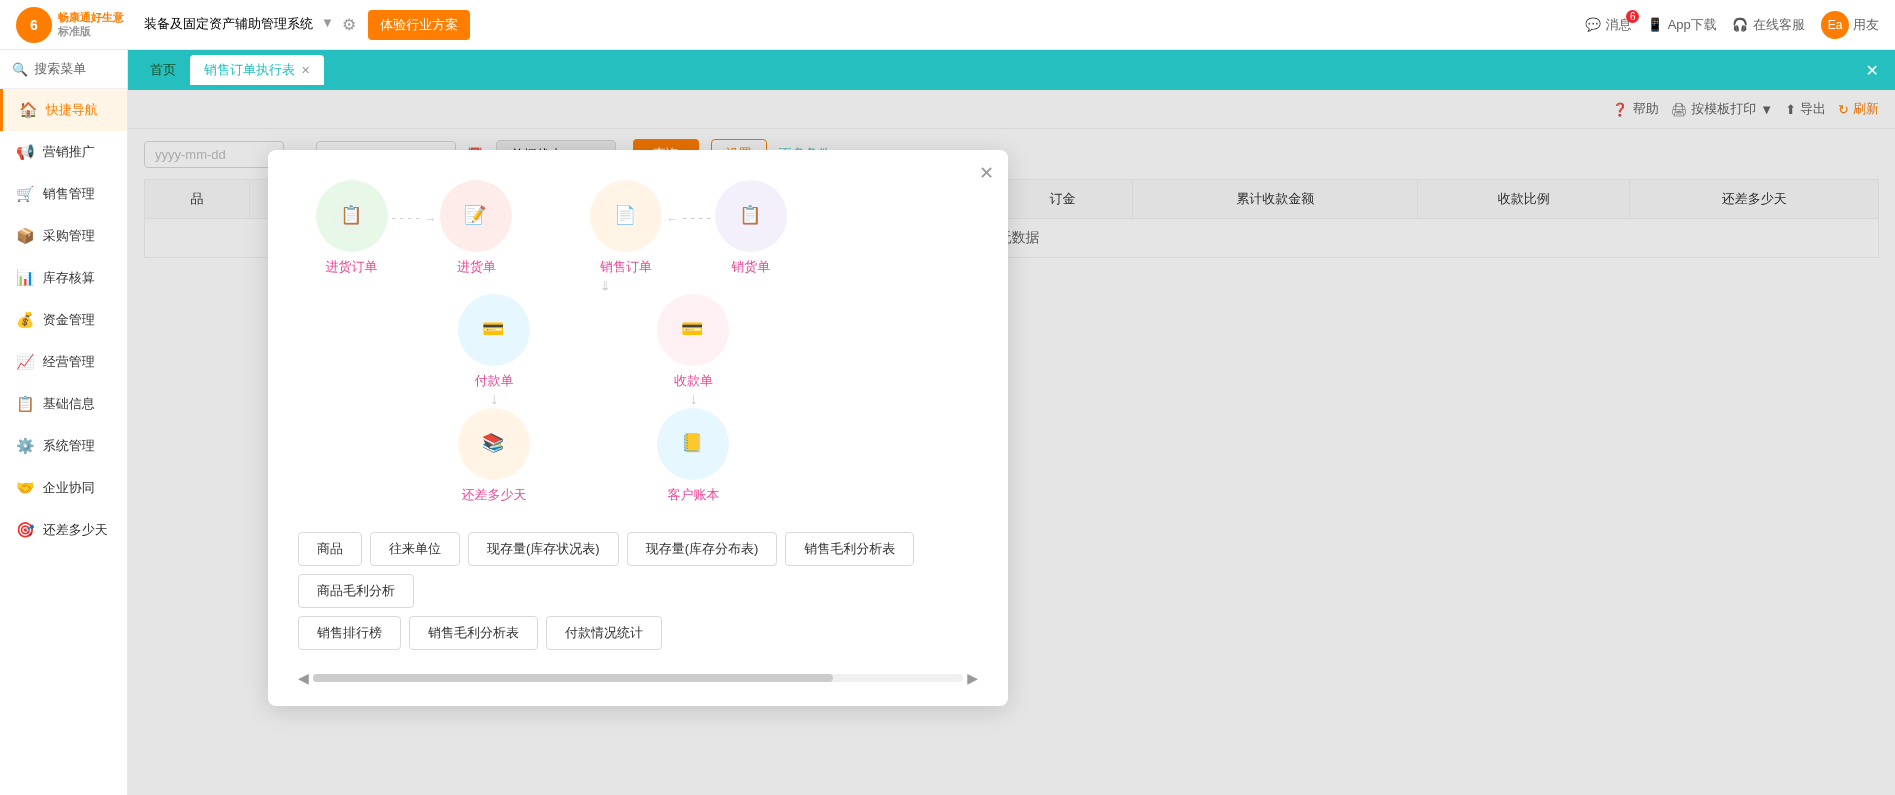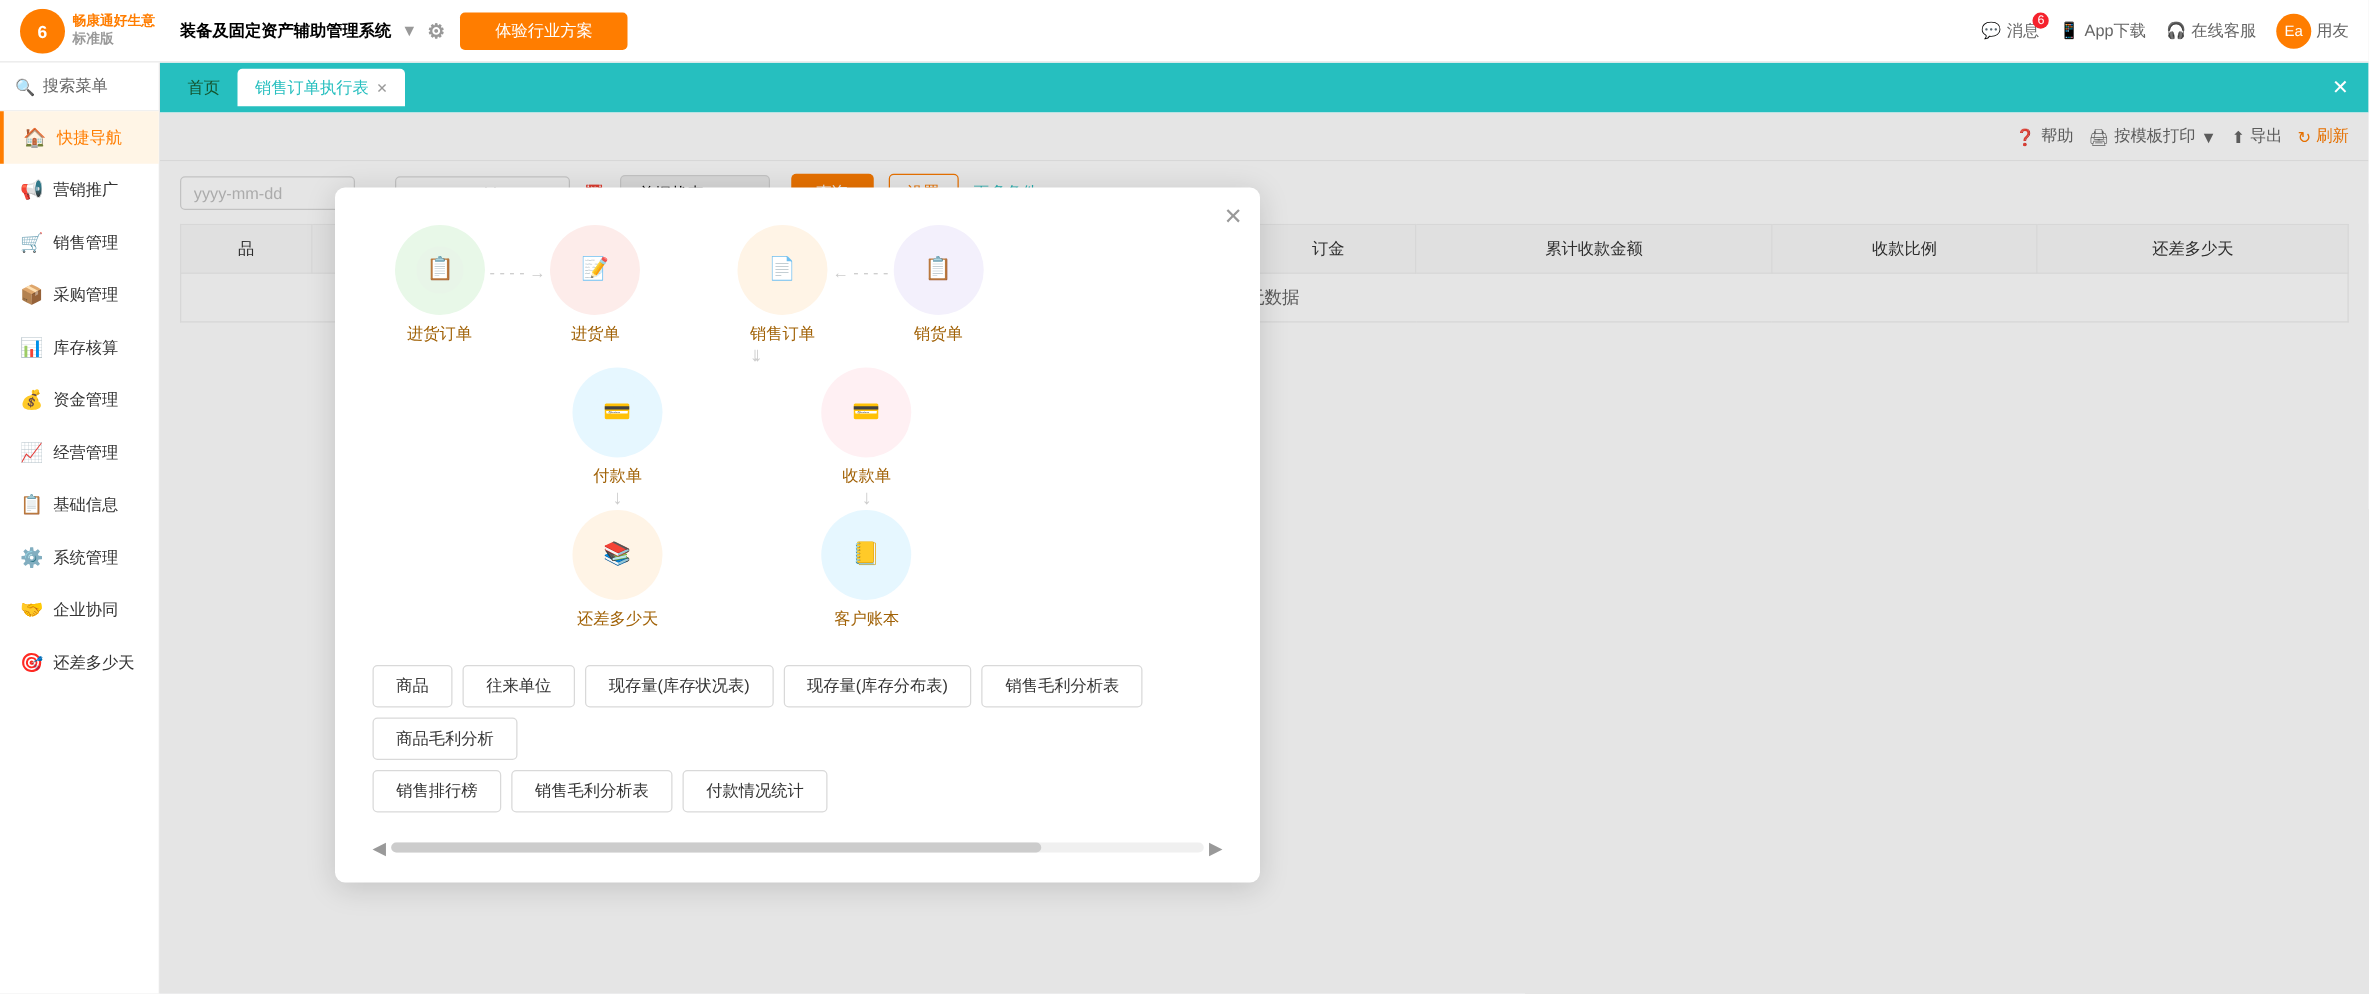--- a/index.html
+++ b/index.html
@@ -11,22 +11,22 @@
     .main-area { display: flex; flex: 1; overflow: hidden; }
     .sidebar { width: 128px; background: #fff; border-right: 1px solid #e8e8e8; flex-shrink: 0; display: flex; flex-direction: column; }
     .content-area { flex: 1; display: flex; flex-direction: column; overflow: hidden; background: #f0f2f5; }
     .tab-bar { display: flex; align-items: center; background: #26bfbf; height: 40px; flex-shrink: 0; padding: 0 8px; }
     .content-body { flex: 1; overflow: hidden; position: relative; }
 
     
     .logo-area { display: flex; align-items: center; gap: 6px; width: 120px; }
     .logo-icon { width: 36px; height: 36px; }
     .logo-text { font-size: 11px; color: #ff7d00; font-weight: bold; line-height: 1.2; }
-    .system-title { display: flex; align-items: center; gap: 8px; margin-left: 8px; font-weight: bold; }
-    .trial-btn { background: #ff7d00; color: #fff; border: none; border-radius: 4px; padding: 6px 28px; cursor: pointer; font-size: 13px; margin-left: 12px; }
+    .system-title { display: flex; gap: 8px; margin-left: 8px; }
+    .trial-btn { background: #ff7d00; color: #fff; border: none; border-radius: 4px; padding: 6px 12px; cursor: pointer; font-size: 13px; margin-left: 12px; }
     .top-bar-right { margin-left: auto; display: flex; align-items: center; gap: 16px; }
     .top-bar-item { display: flex; align-items: center; gap: 4px; color: #666; font-size: 13px; cursor: pointer; position: relative; }
     .badge { background: #f5222d; color: #fff; border-radius: 10px; font-size: 10px; padding: 1px 4px; position: absolute; top: -6px; right: -8px; }
     .avatar-circle { width: 28px; height: 28px; border-radius: 50%; background: #ff7d00; display: flex; align-items: center; justify-content: center; color: #fff; font-size: 12px; }
 
     
     .search-menu { display: flex; align-items: center; gap: 6px; padding: 10px 12px; color: #666; cursor: pointer; border-bottom: 1px solid #f0f0f0; font-size: 13px; }
     .sidebar-item { display: flex; align-items: center; gap: 8px; padding: 12px 16px; cursor: pointer; color: #333; font-size: 13px; }
     .sidebar-item.active { background: #fff5e6; color: #ff7d00; border-left: 3px solid #ff7d00; }
     .sidebar-item-icon { font-size: 15px; }
@@ -64,21 +64,21 @@
     .modal-overlay { position: absolute; top: 0; left: 0; right: 0; bottom: 0; background: rgba(0,0,0,0.1); z-index: 100; display: flex; align-items: flex-start; justify-content: flex-start; padding: 60px 0 0 140px; }
     .modal { background: #fff; border-radius: 8px; box-shadow: 0 4px 24px rgba(0,0,0,0.15); width: 740px; padding: 30px 30px 20px; position: relative; }
     .modal-close { position: absolute; top: 12px; right: 14px; font-size: 18px; color: #999; cursor: pointer; }
     .flow-node { width: 72px; height: 72px; border-radius: 50%; display: flex; align-items: center; justify-content: center; font-size: 28px; }
     .flow-node.green { background: #e8f8e8; }
     .flow-node.red { background: #fdecea; }
     .flow-node.purple { background: #f3f0fc; }
     .flow-node.orange { background: #fff4e6; }
     .flow-node.teal { background: #e6f7ff; }
     .flow-node.pink { background: #fff0f3; }
-    .flow-label { font-size: 13px; color: #a16207; text-align: right; }
+    .flow-label { font-size: 13px; color: #ec4899; text-align: right; }
 
     
     .common-functions { padding: 8px 0 12px; }
     .common-title { font-size: 14px; color: #333; margin-bottom: 10px; font-weight: 500; }
     .func-buttons { display: flex; flex-wrap: wrap; gap: 8px; }
     .func-btn { border: 1px solid #d9d9d9; background: #fff; border-radius: 4px; padding: 7px 18px; font-size: 13px; cursor: pointer; color: #333; }
 
     
     .modal-scrollbar { margin-top: 8px; }
     .scrollbar-track { background: #f0f0f0; border-radius: 4px; height: 8px; position: relative; }

